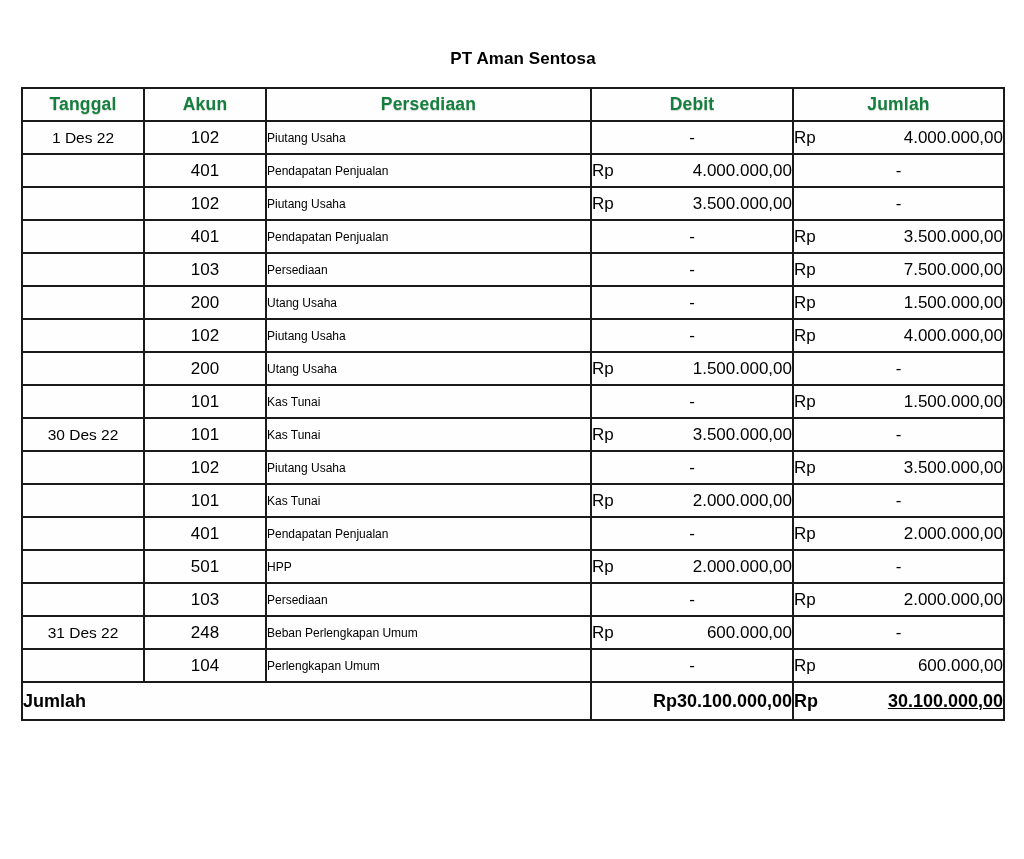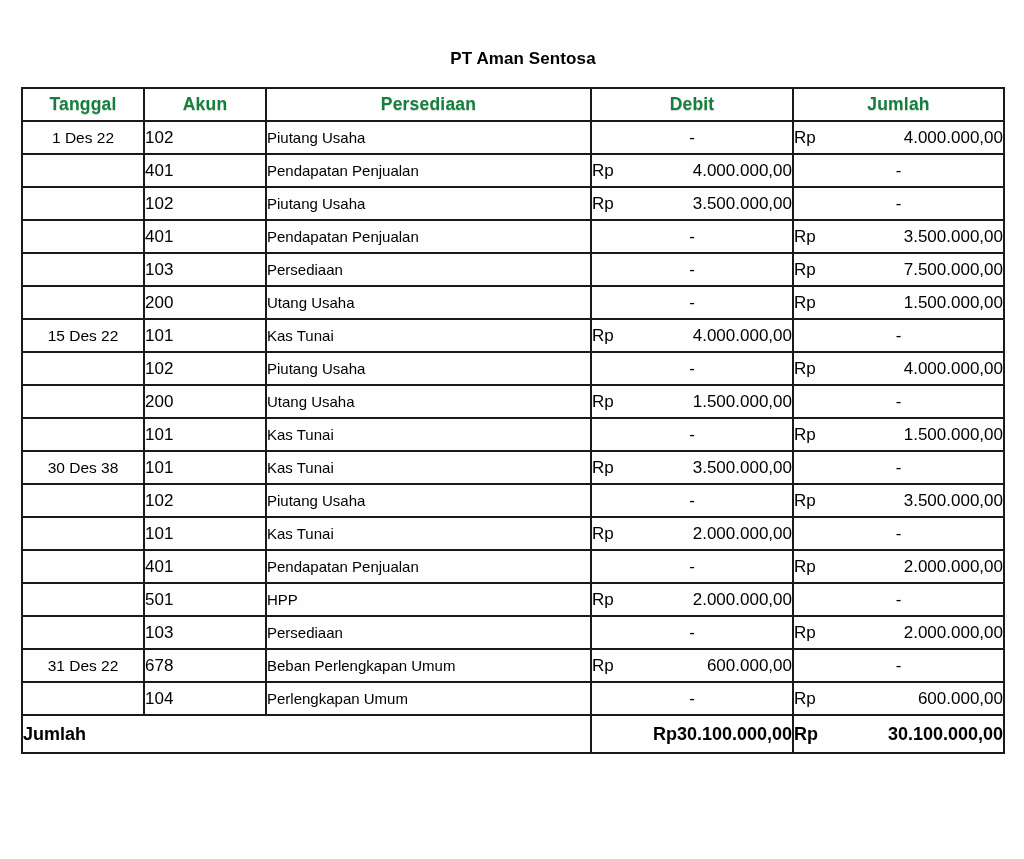--- a/index.html
+++ b/index.html
@@ -77,28 +77,28 @@
   }
 
   
   .cell-date {
     text-align: center;
     font-size: 15.5px;
     padding: 0 6px;
     border-radius: 6px;
   }
   .cell-akun {
-    text-align: left;
+    text-align: center;
     padding-right: 4px;
     font-size: 17px;
   }
   .cell-ket {
     text-align: left;
     padding-left: 4px;
-    font-size: 15px;
+    font-size: 12px;
   }
 
   
   .money {
     position: relative;
     padding: 0 7px 0 9px;
     font-size: 17px;
   }
   .money .rp {
     float: left;
@@ -130,21 +130,21 @@
     padding-right: 7px;
     font-size: 18px;
     font-weight: bold;
   }
   .total-kredit {
     padding: 0 7px 0 9px;
     font-size: 18px;
     font-weight: bold;
   }
   .total-kredit .rp { float: left; }
-  .total-kredit .amt { float: right; }
+  .total-kredit .amt { float: right; text-decoration: underline; }
 
   .clearfix::after {
     content: "";
     display: table;
     clear: both;
   }
 </style>
 </head>
 <body>
 
@@ -227,83 +227,73 @@
             <td class="cell-date"></td>
             <td class="cell-akun">200</td>
             <td class="cell-ket">Utang Usaha</td>
             <td class="money clearfix"><span class="dash">-</span></td>
             <td class="money clearfix">
               <span class="rp">Rp</span>
               <span class="amt">1.500.000,00</span>
             </td>
           </tr>
           <tr>
-            <td class="cell-date">15 Des 22</td>
+            <td class="cell-date"></td>
+            <td class="cell-akun">102</td>
+            <td class="cell-ket">Piutang Usaha</td>
+            <td class="money clearfix"><span class="dash">-</span></td>
+            <td class="money clearfix">
+              <span class="rp">Rp</span>
+              <span class="amt">4.000.000,00</span>
+            </td>
+          </tr>
+          <tr>
+            <td class="cell-date"></td>
+            <td class="cell-akun">200</td>
+            <td class="cell-ket">Utang Usaha</td>
+            <td class="money clearfix">
+              <span class="rp">Rp</span>
+              <span class="amt">1.500.000,00</span>
+            </td>
+            <td class="money clearfix"><span class="dash">-</span></td>
+          </tr>
+          <tr>
+            <td class="cell-date"></td>
             <td class="cell-akun">101</td>
             <td class="cell-ket">Kas Tunai</td>
-            <td class="money clearfix">
-              <span class="rp">Rp</span>
-              <span class="amt">4.000.000,00</span>
+            <td class="money clearfix"><span class="dash">-</span></td>
+            <td class="money clearfix">
+              <span class="rp">Rp</span>
+              <span class="amt">1.500.000,00</span>
+            </td>
+          </tr>
+          <tr>
+            <td class="cell-date">30 Des 22</td>
+            <td class="cell-akun">101</td>
+            <td class="cell-ket">Kas Tunai</td>
+            <td class="money clearfix">
+              <span class="rp">Rp</span>
+              <span class="amt">3.500.000,00</span>
             </td>
             <td class="money clearfix"><span class="dash">-</span></td>
           </tr>
           <tr>
             <td class="cell-date"></td>
             <td class="cell-akun">102</td>
             <td class="cell-ket">Piutang Usaha</td>
             <td class="money clearfix"><span class="dash">-</span></td>
             <td class="money clearfix">
               <span class="rp">Rp</span>
-              <span class="amt">4.000.000,00</span>
-            </td>
-          </tr>
-          <tr>
-            <td class="cell-date"></td>
-            <td class="cell-akun">200</td>
-            <td class="cell-ket">Utang Usaha</td>
-            <td class="money clearfix">
-              <span class="rp">Rp</span>
-              <span class="amt">1.500.000,00</span>
-            </td>
-            <td class="money clearfix"><span class="dash">-</span></td>
+              <span class="amt">3.500.000,00</span>
+            </td>
           </tr>
           <tr>
             <td class="cell-date"></td>
             <td class="cell-akun">101</td>
             <td class="cell-ket">Kas Tunai</td>
-            <td class="money clearfix"><span class="dash">-</span></td>
-            <td class="money clearfix">
-              <span class="rp">Rp</span>
-              <span class="amt">1.500.000,00</span>
-            </td>
-          </tr>
-          <tr>
-            <td class="cell-date">30 Des 38</td>
-            <td class="cell-akun">101</td>
-            <td class="cell-ket">Kas Tunai</td>
-            <td class="money clearfix">
-              <span class="rp">Rp</span>
-              <span class="amt">3.500.000,00</span>
-            </td>
-            <td class="money clearfix"><span class="dash">-</span></td>
-          </tr>
-          <tr>
-            <td class="cell-date"></td>
-            <td class="cell-akun">102</td>
-            <td class="cell-ket">Piutang Usaha</td>
-            <td class="money clearfix"><span class="dash">-</span></td>
-            <td class="money clearfix">
-              <span class="rp">Rp</span>
-              <span class="amt">3.500.000,00</span>
-            </td>
-          </tr>
-          <tr>
-            <td class="cell-date"></td>
-            <td class="cell-akun">101</td>
-            <td class="cell-ket">Kas Tunai</td>
             <td class="money clearfix">
               <span class="rp">Rp</span>
               <span class="amt">2.000.000,00</span>
             </td>
             <td class="money clearfix"><span class="dash">-</span></td>
           </tr>
           <tr>
             <td class="cell-date"></td>
             <td class="cell-akun">401</td>
             <td class="cell-ket">Pendapatan Penjualan</td>
@@ -328,21 +318,21 @@
             <td class="cell-akun">103</td>
             <td class="cell-ket">Persediaan</td>
             <td class="money clearfix"><span class="dash">-</span></td>
             <td class="money clearfix">
               <span class="rp">Rp</span>
               <span class="amt">2.000.000,00</span>
             </td>
           </tr>
           <tr>
             <td class="cell-date">31 Des 22</td>
-            <td class="cell-akun">678</td>
+            <td class="cell-akun">248</td>
             <td class="cell-ket">Beban Perlengkapan Umum</td>
             <td class="money clearfix">
               <span class="rp">Rp</span>
               <span class="amt">600.000,00</span>
             </td>
             <td class="money clearfix"><span class="dash">-</span></td>
           </tr>
           <tr>
             <td class="cell-date"></td>
             <td class="cell-akun">104</td>

